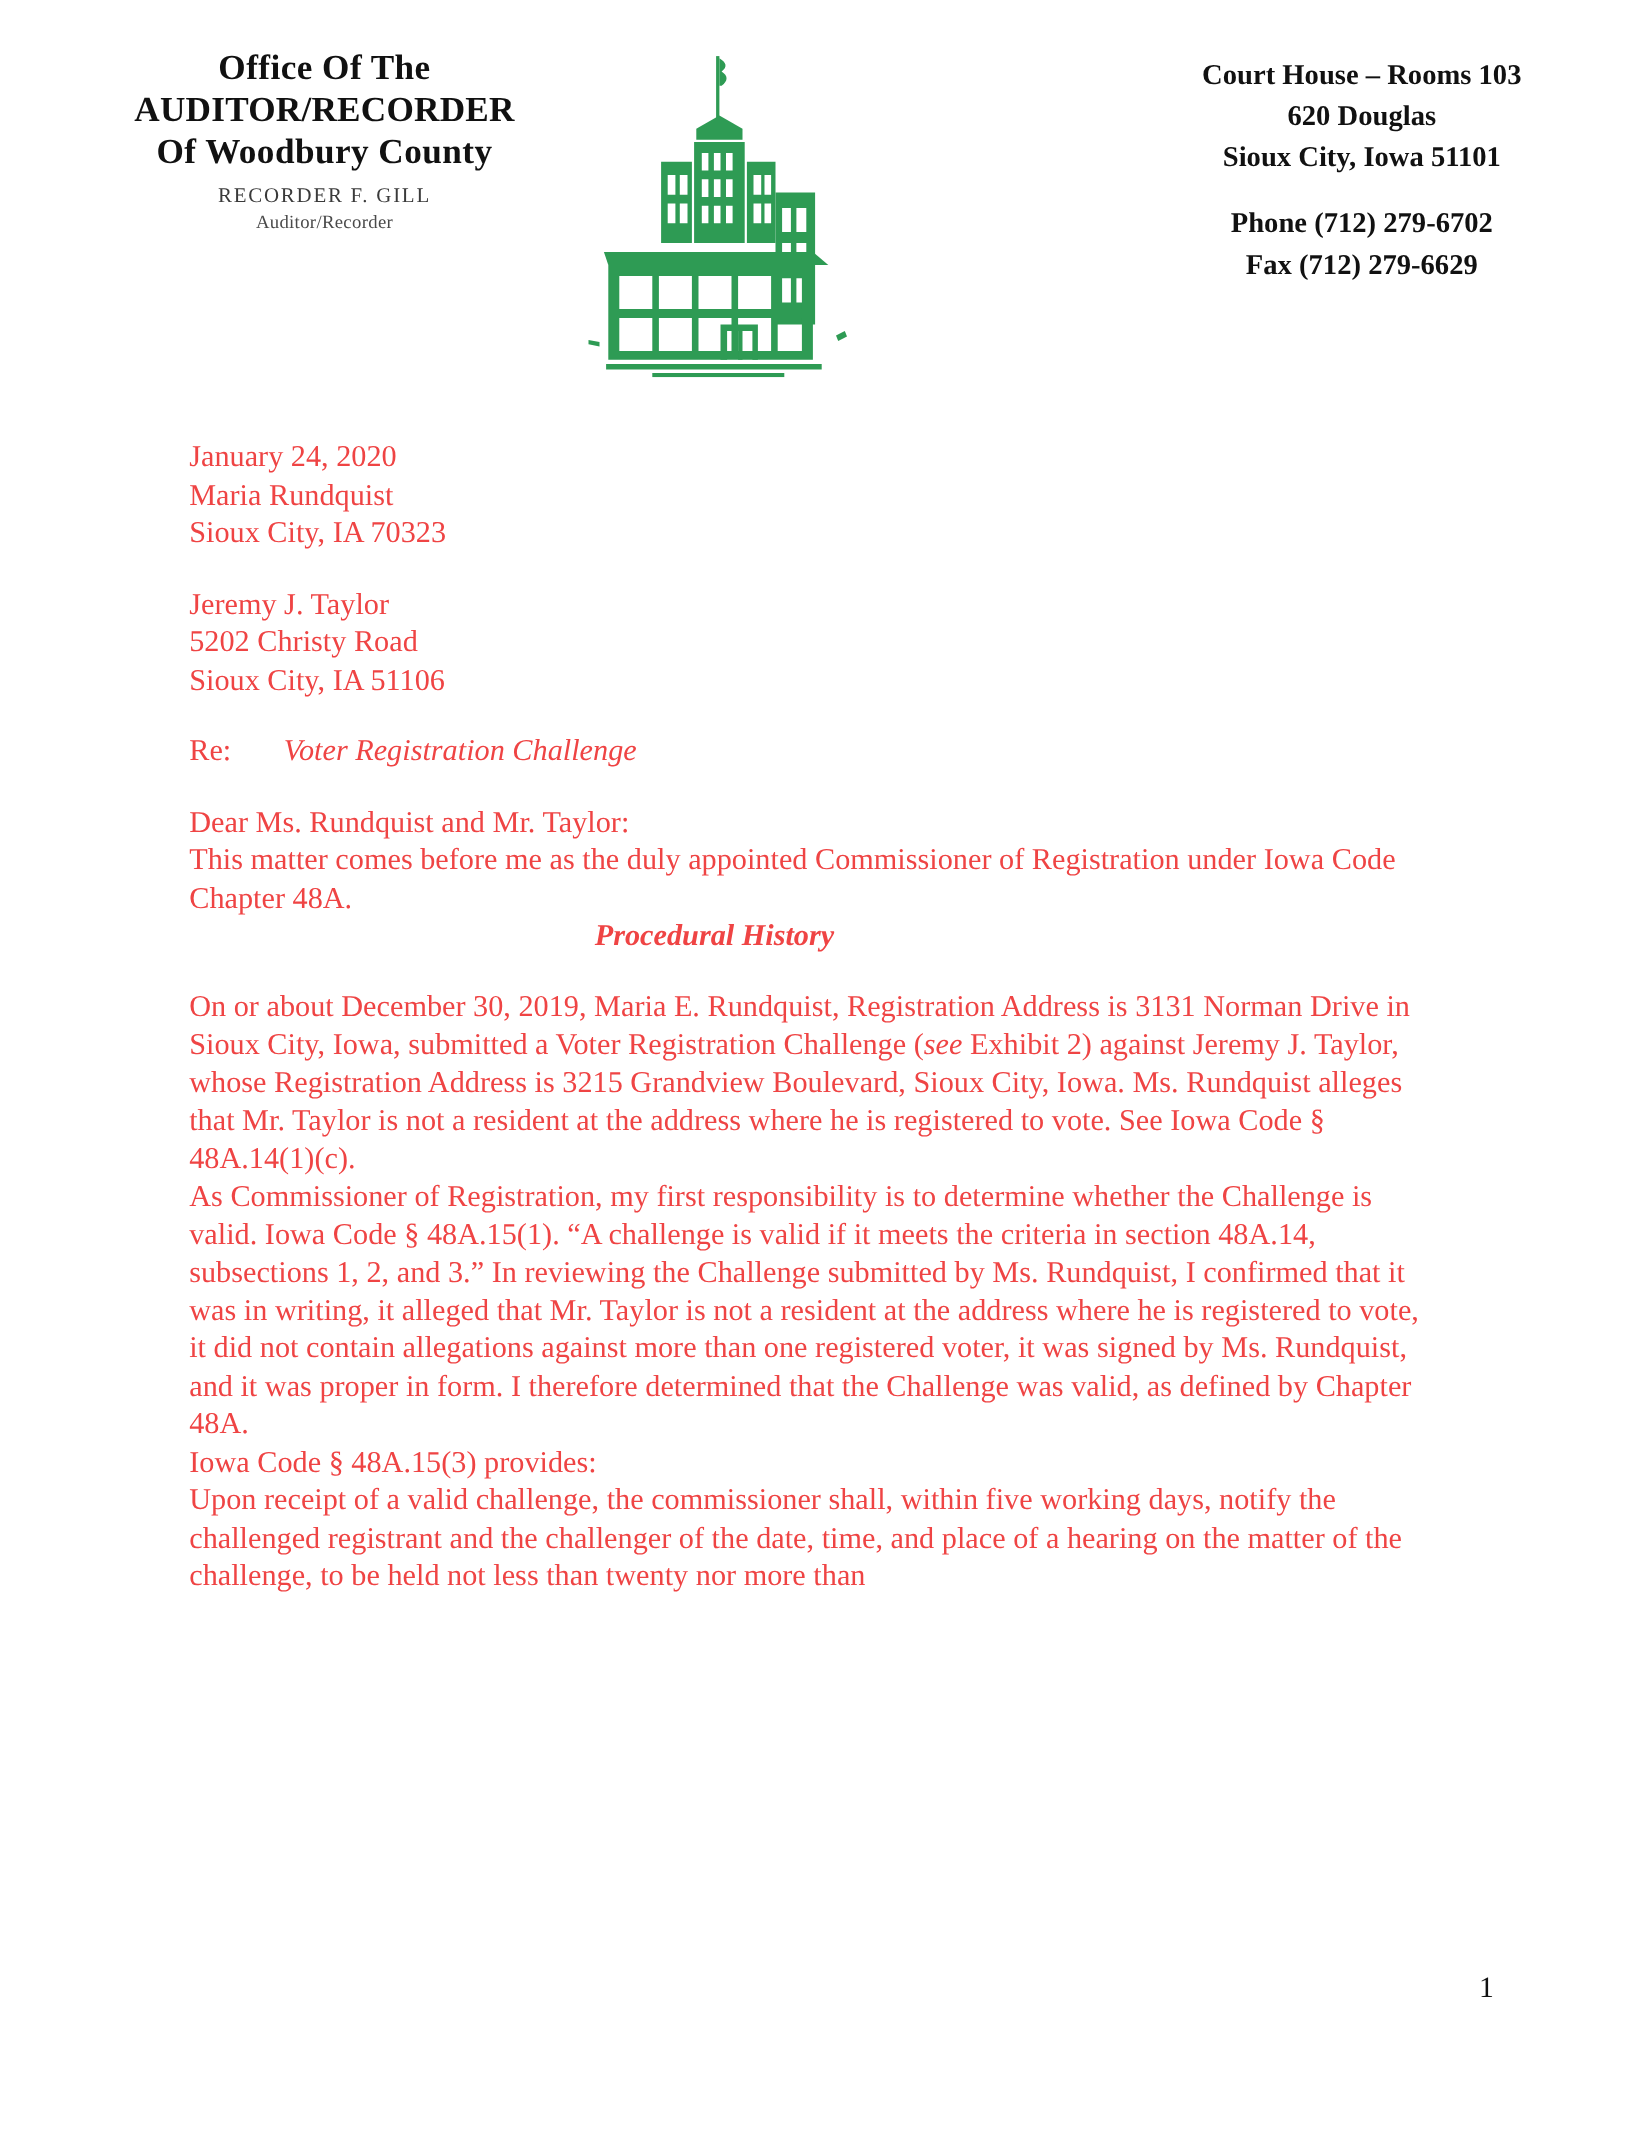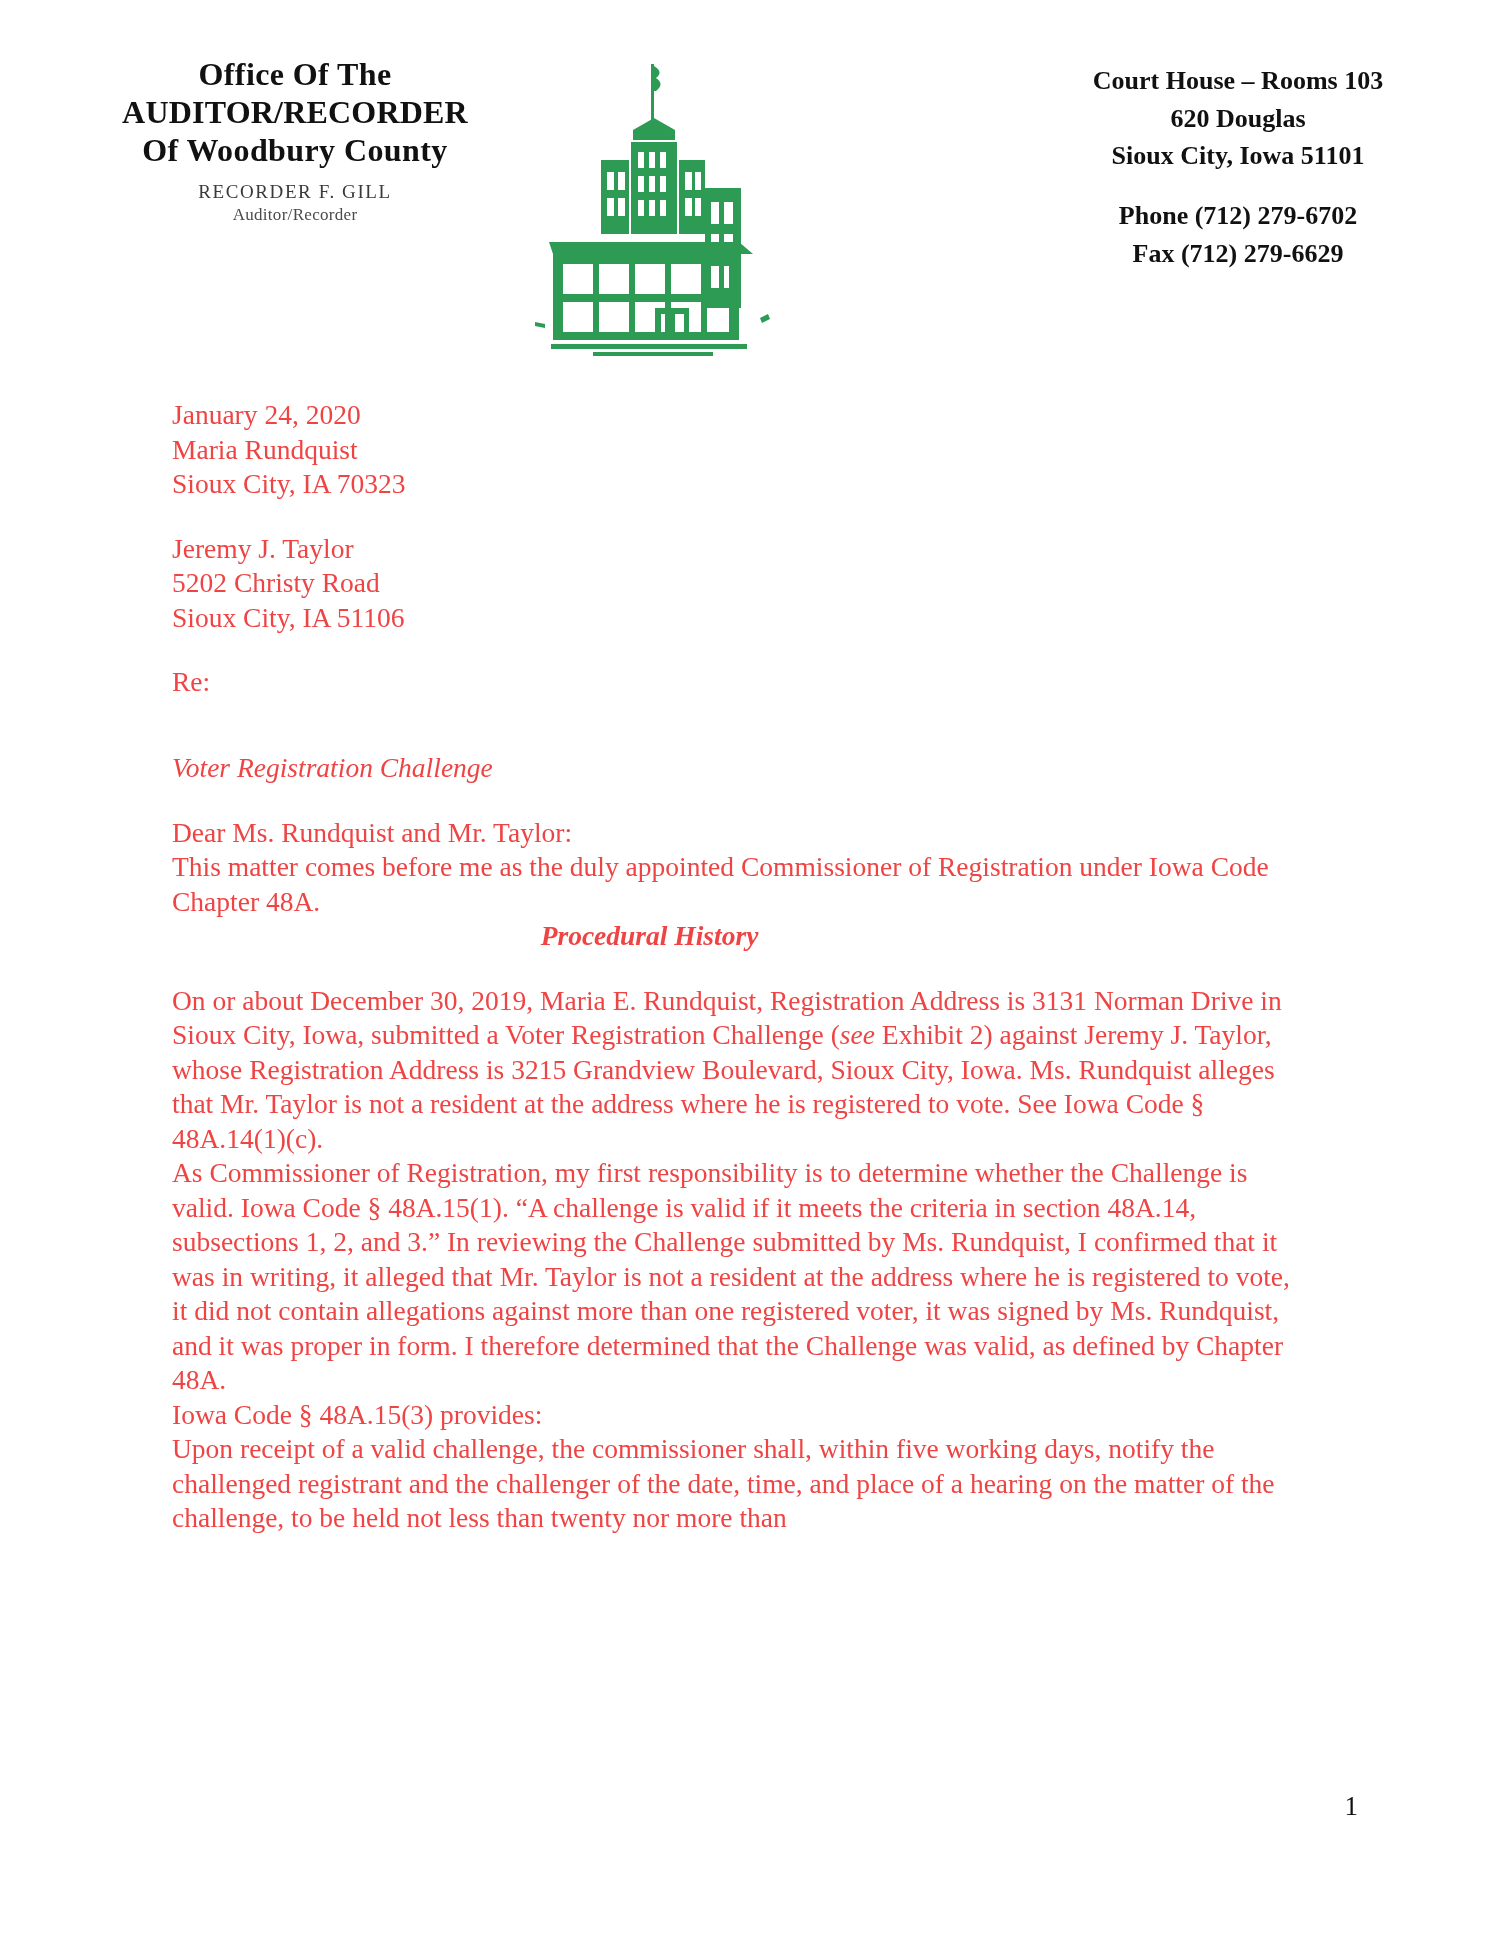--- a/index.html
+++ b/index.html
@@ -18,21 +18,21 @@
   }
   .page {
     position: absolute;
     inset: 0;
     background: #fff;
   }
 
   
   .letterhead {
     position: absolute;
-    top: 52px;
+    top: 39px;
     left: 0;
     width: 1500px;
     height: 300px;
   }
   .lh-left {
     position: absolute;
     left: 60px;
     top: 4px;
     width: 470px;
     text-align: center;
@@ -95,21 +95,20 @@
     color: #ef4444;
   }
   .content p { margin: 0; }
   .blk { margin-bottom: 30px; }
   .ital { font-style: italic; font-weight: bold; }
   .ital-plain { font-style: italic; margin-top: 34px; }
 
   .re-row {
     display: flex;
     margin-bottom: 30px;
-    flex-direction: column;
   }
   .re-label { width: 86px; flex: 0 0 86px; }
   .re-value { font-style: italic; }
 
   .center-head {
     text-align: center;
     font-weight: bold;
     font-style: italic;
     font-size: 27.5px;
     margin-bottom: 30px;

